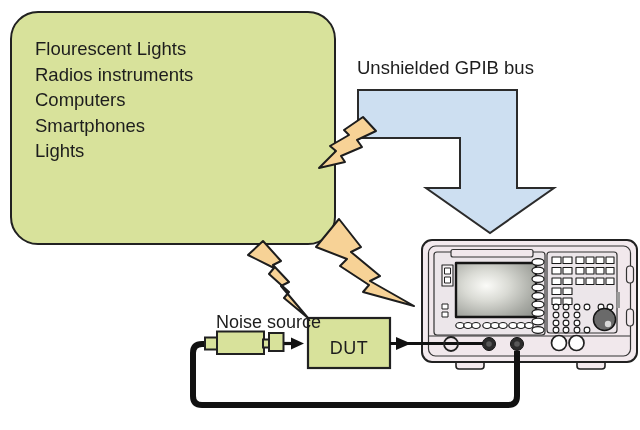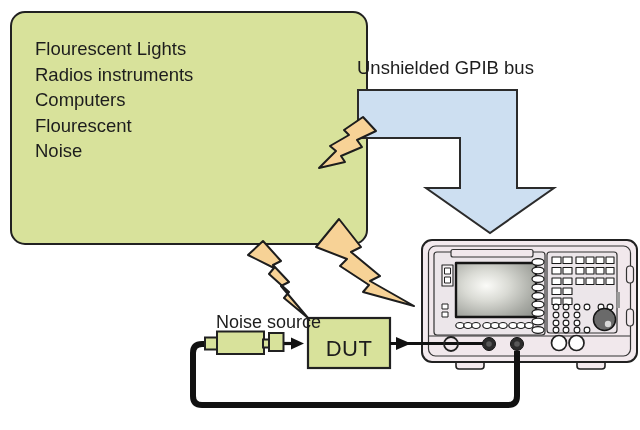--- a/index.html
+++ b/index.html
@@ -3,49 +3,49 @@
 <meta charset="utf-8">
 <style>
   html,body{margin:0;padding:0;background:#ffffff;}
   #stage{
     position:relative;width:640px;height:430px;background:#ffffff;overflow:hidden;
     font-family:"Liberation Sans", sans-serif;color:#1d1d1d;
   }
   .abs{position:absolute;}
   #noise-box{
     left:10px;top:11px;width:322px;height:230px;
-    background:#d8e29b;border:2.5px solid #212121;border-radius:15px;
-    z-index:1;box-sizing:content-box;padding-left:32px;
+    background:#d8e29b;border:2.5px solid #212121;border-radius:28px;
+    z-index:1;box-sizing:content-box;
   }
   #noise-box .list{
     position:absolute;left:23px;top:23px;
     font-size:18.5px;line-height:25.5px;white-space:nowrap;
   }
   svg.layer{left:0;top:0;z-index:2;}
   .lbl{z-index:3;white-space:nowrap;text-align:center;}
   #gpib-label{left:357px;top:57px;font-size:18.5px;}
   #ns-label{left:184px;top:312px;font-size:18px;margin-left:32px;}
   #dut-label{
     left:308px;top:318px;width:82px;height:61px;
     display:flex;align-items:center;justify-content:center;
-    font-size:22px;letter-spacing:.5px;
+    font-size:18px;letter-spacing:.5px;
   }
 </style>
 </head>
 <body>
 
 <div id="stage">
 
   <div id="noise-box" class="abs">
     <div class="list">
       <div>Flourescent Lights</div>
       <div>Radios instruments</div>
       <div>Computers</div>
-      <div>Flourescent</div>
-      <div>Noise</div>
+      <div>Smartphones</div>
+      <div>Lights</div>
     </div>
   </div>
 
   <svg class="abs layer" width="640" height="430" viewBox="0 0 640 430">
     <defs>
       <radialGradient id="scr" cx="38%" cy="42%" r="80%">
         <stop offset="0%" stop-color="#fbfbf8"></stop>
         <stop offset="35%" stop-color="#dadbd5"></stop>
         <stop offset="75%" stop-color="#a9aba5"></stop>
         <stop offset="100%" stop-color="#8f928d"></stop>

